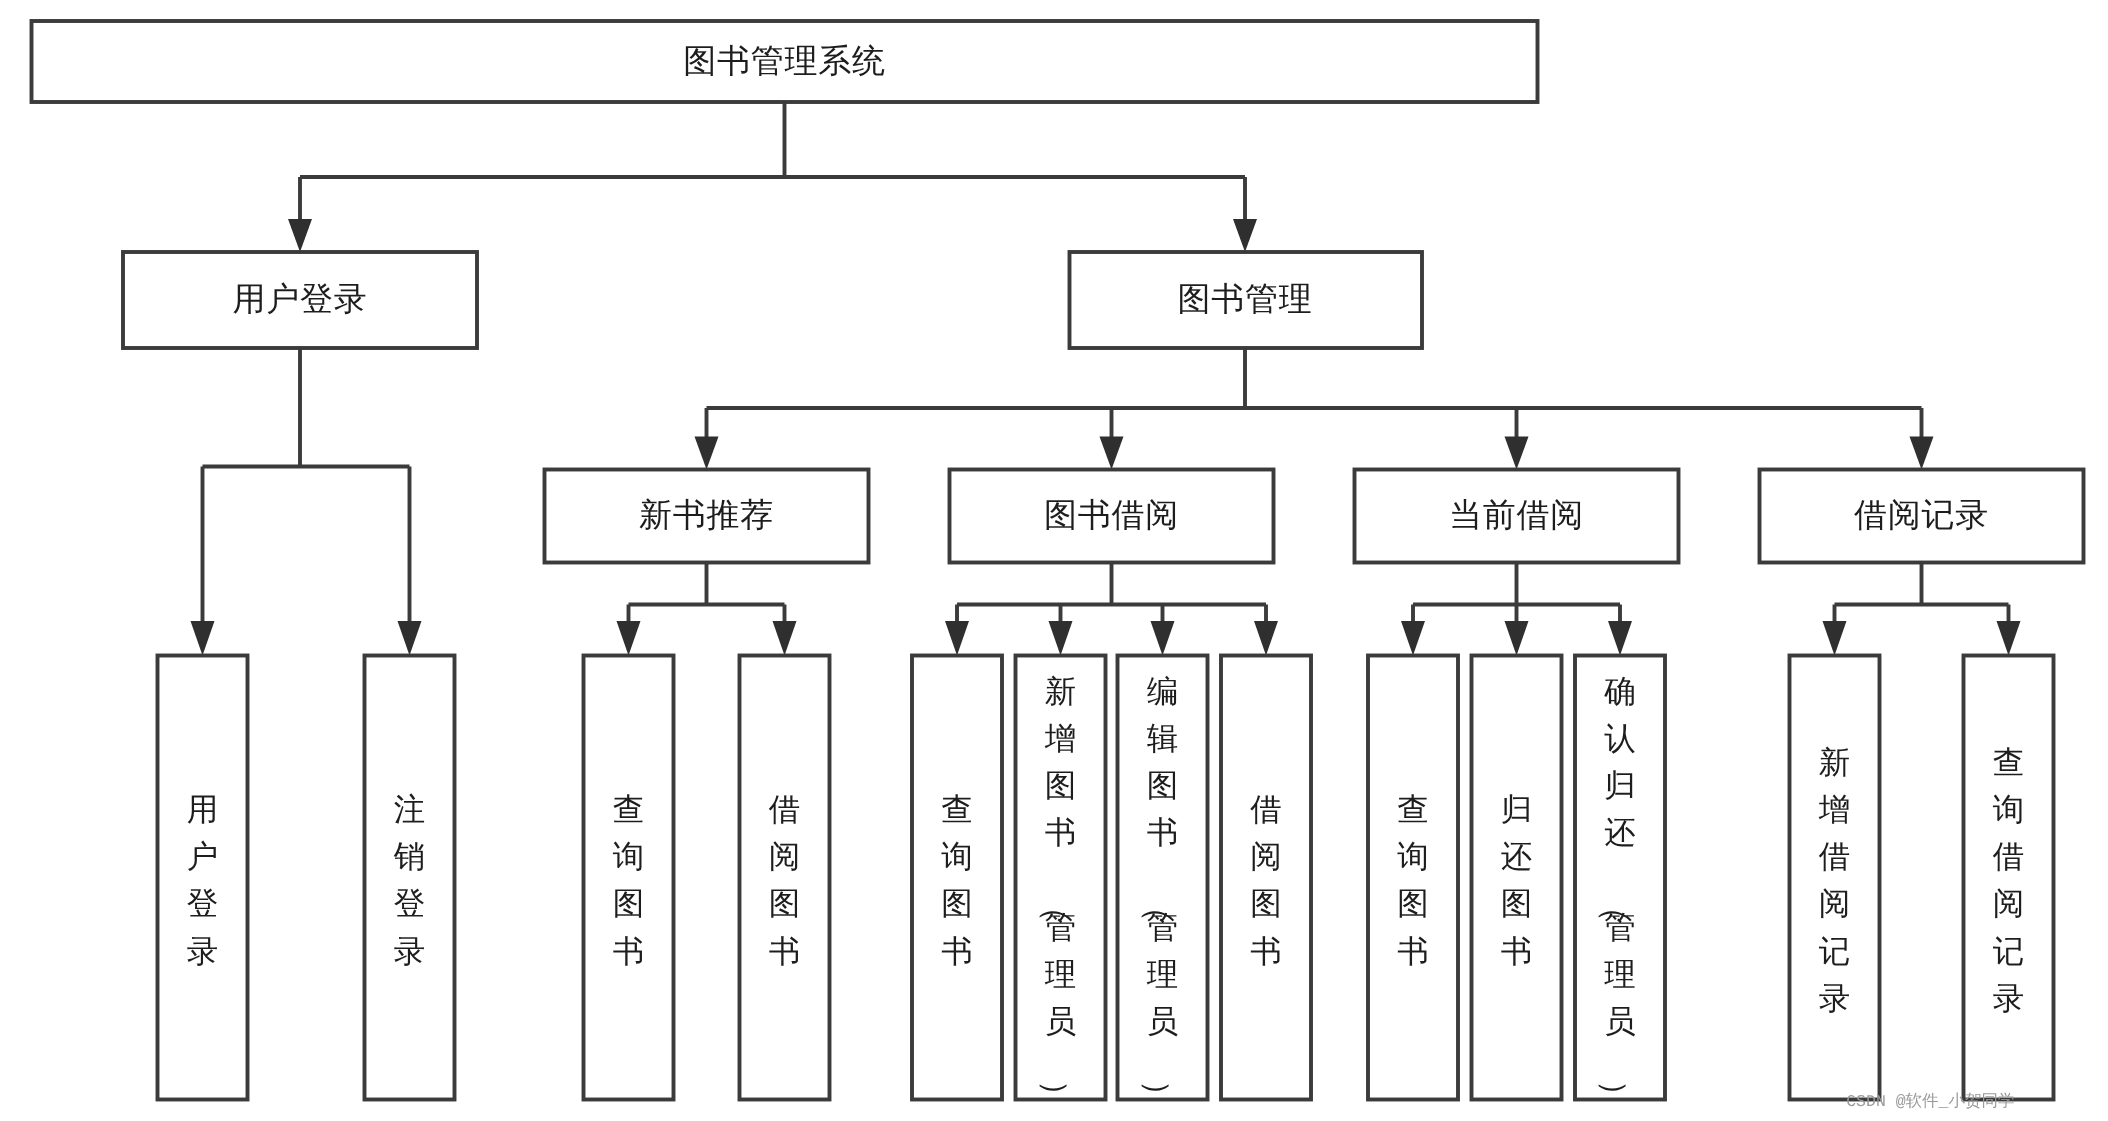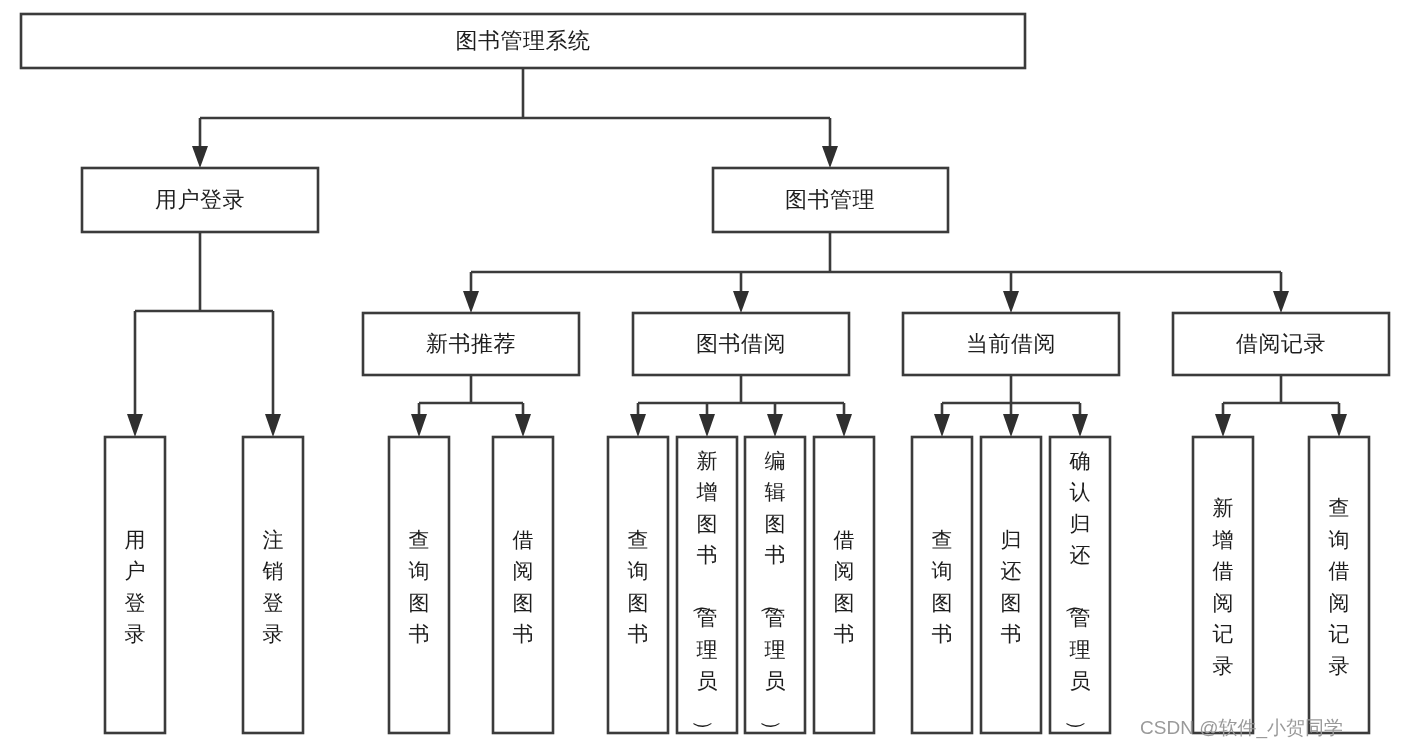--- a/index.html
+++ b/index.html
@@ -53,22 +53,22 @@
     font-family: "Liberation Sans", "DejaVu Sans", sans-serif;
     font-size: 21px;
     fill: #1d1d1d;
     text-anchor: middle;
     letter-spacing: 0px;
   }
   .watermark {
     position: absolute;
     right: 14px;
     bottom: 6px;
-    font-family: Liberation Sans, sans-serif;
-    font-size: 19px;
+    font-family: Liberation Mono, monospace;
+    font-size: 11px;
     color: #9a9a9a;
     white-space: nowrap;
     user-select: none;
   }
 </style>
 </head>
 <body>
 
 <div id="diagram-root">
   <svg id="flowchart" viewBox="0 0 1405 747" xmlns="http://www.w3.org/2000/svg">

